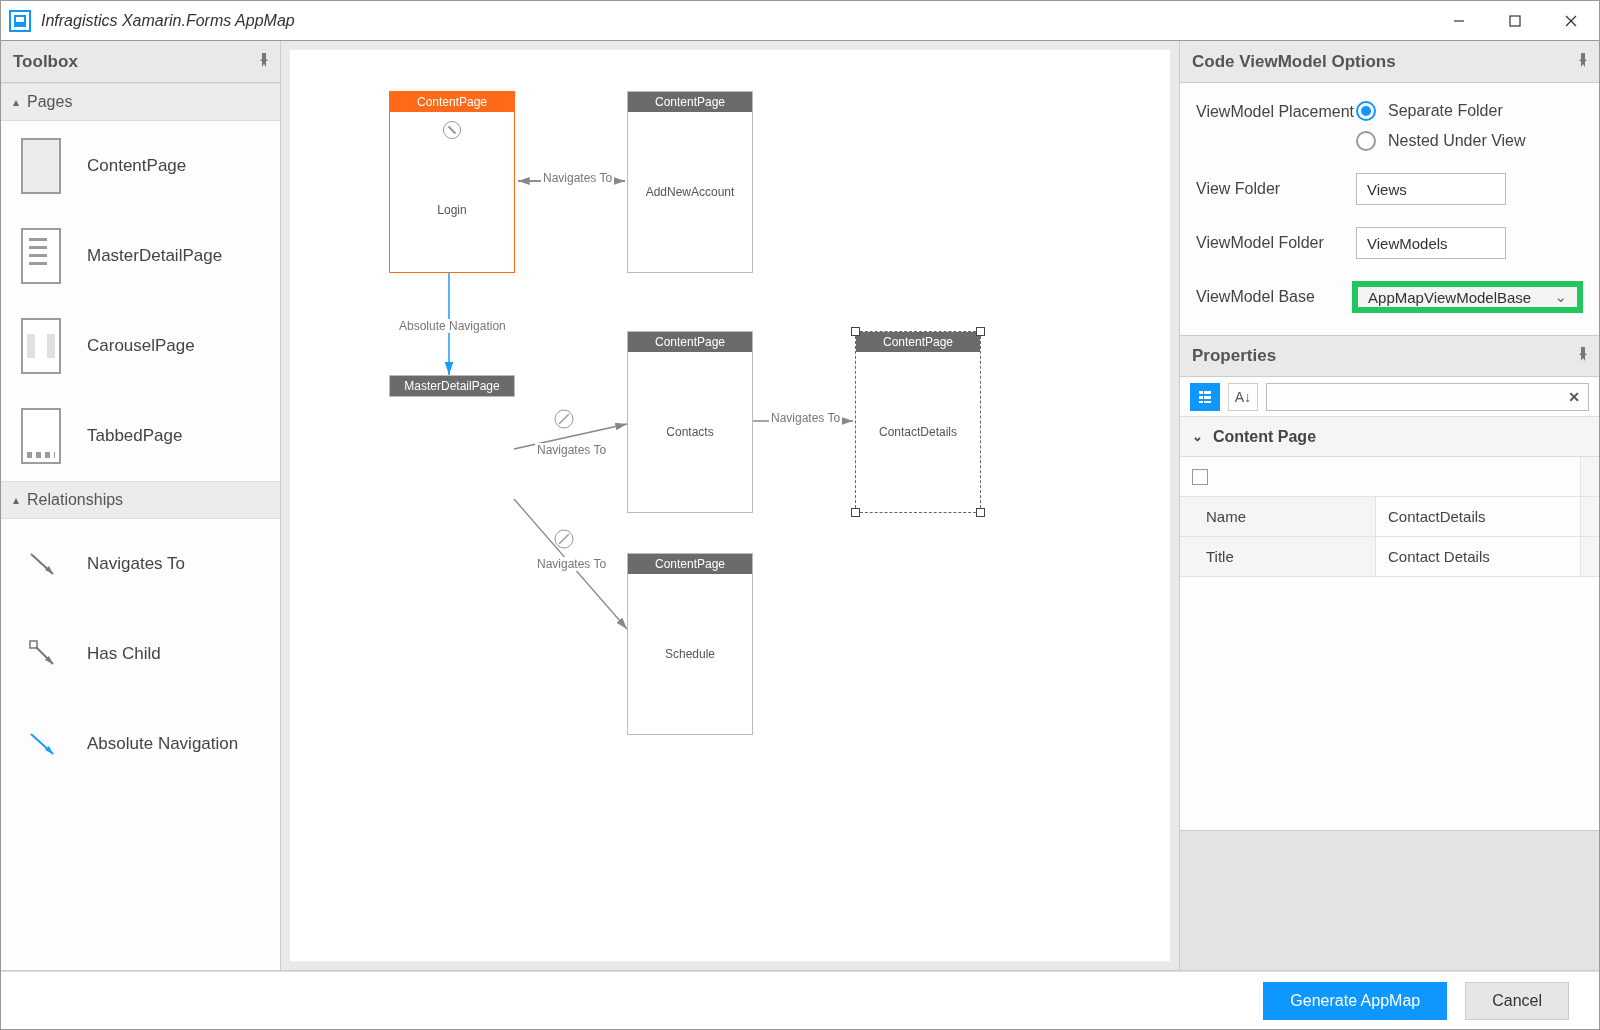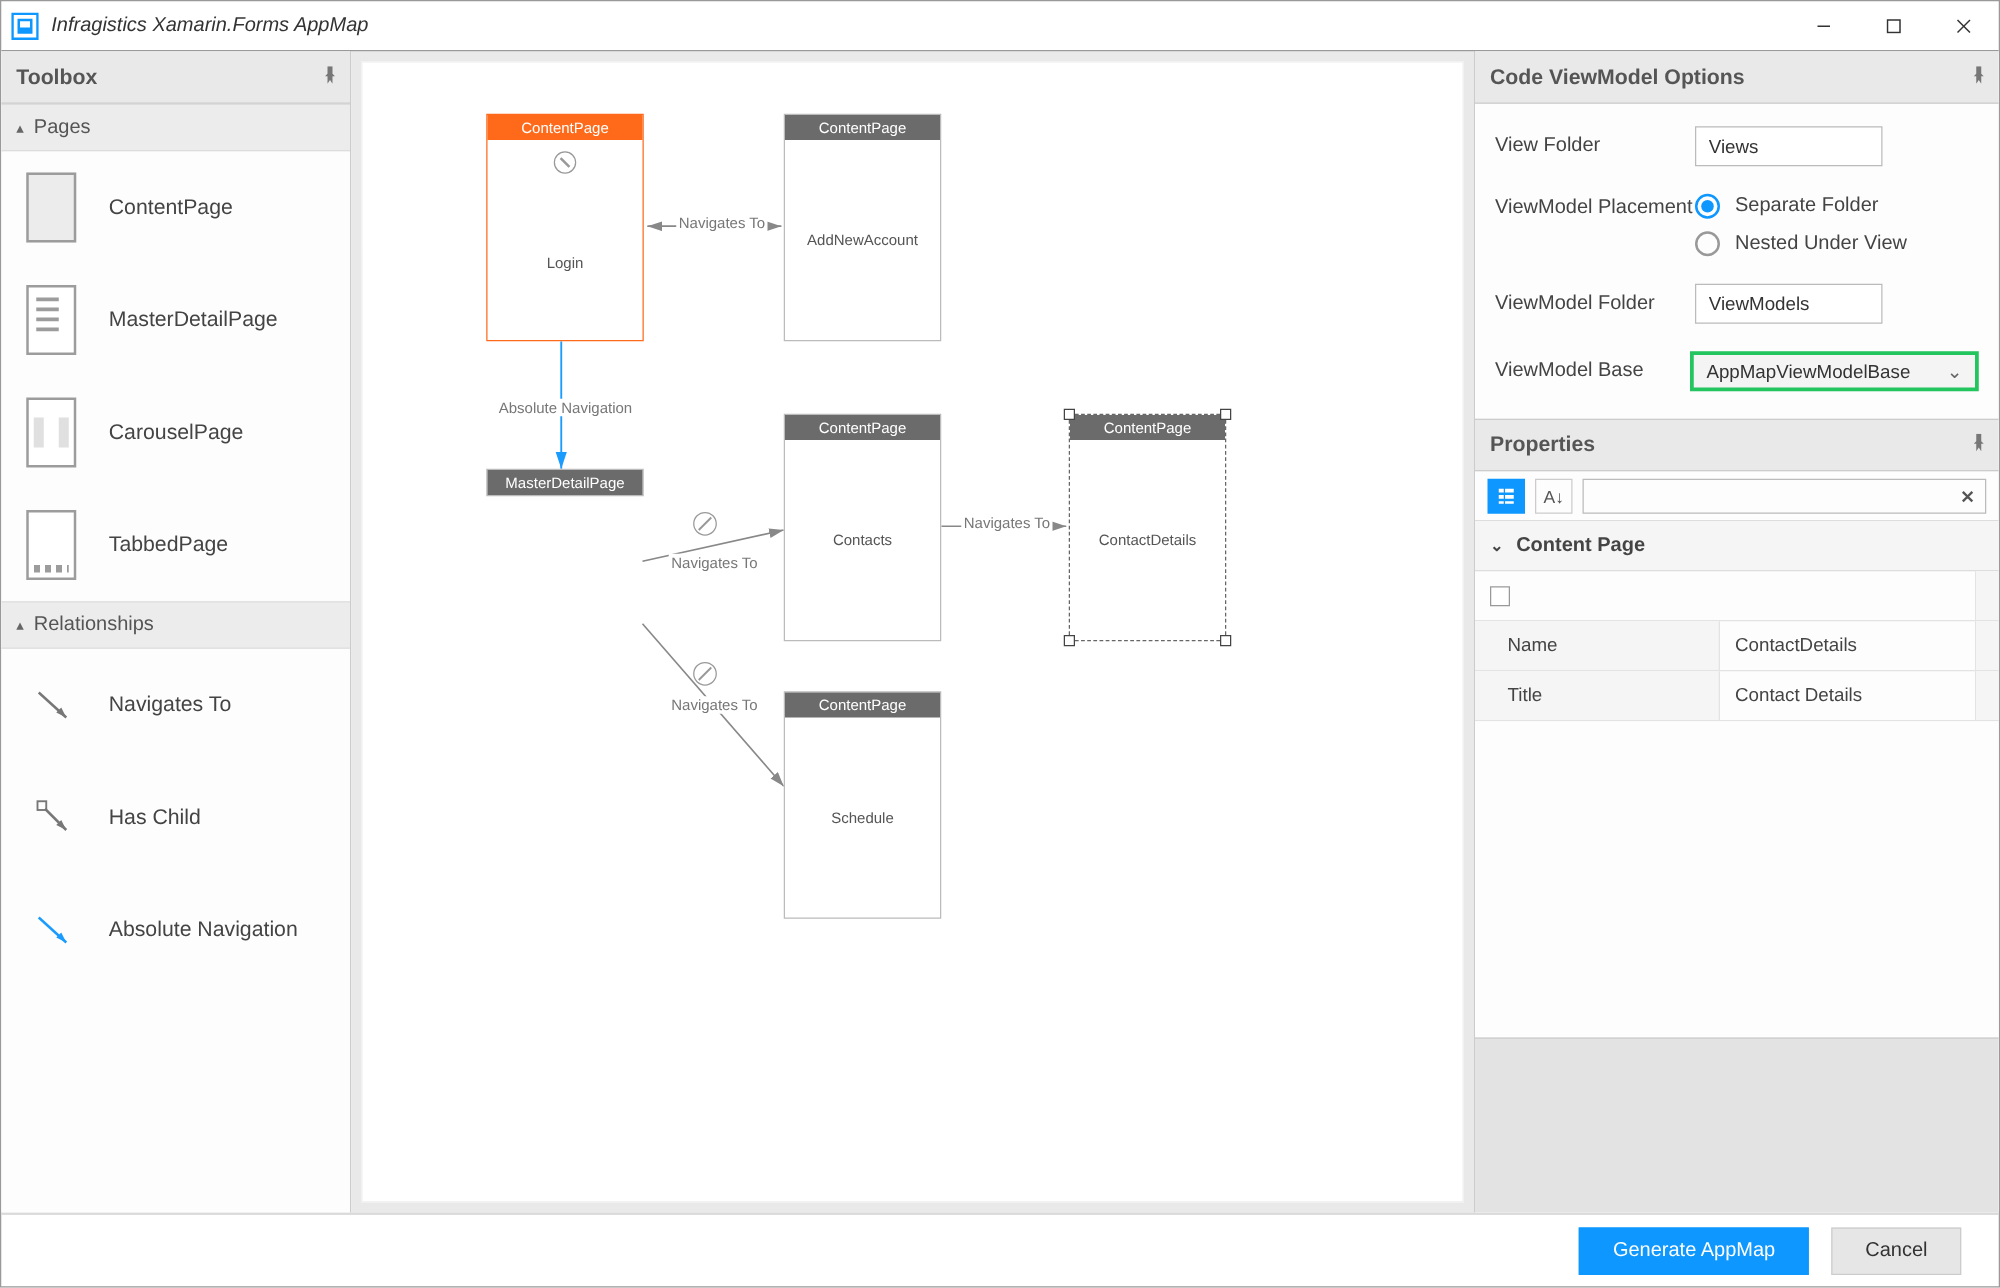--- a/index.html
+++ b/index.html
@@ -206,21 +206,21 @@
     width:20px; height:20px; border:2px solid #0d97ff; border-radius:50%; display:flex;
     align-items:center; justify-content:center;
   }
   .radio .dot.on::after { content:""; width:10px; height:10px; background:#0d97ff; border-radius:50%; }
   .radio .dot.off { border-color:#999; }
   .tinput {
     width: 150px; height:32px; border:1px solid #bbb; padding:0 10px; font-size:15px; color:#333;
     background:#fff;
   }
   .tselect {
-    width: 236px; height:32px; border:3px solid #22c55e; padding:0 10px; font-size:15px; color:#333;
+    width: 236px; height:32px; border:6px solid #22c55e; padding:0 10px; font-size:15px; color:#333;
     background:#f4f4f4; display:flex; align-items:center; justify-content:space-between;
   }
   .props-toolbar {
     height:40px; display:flex; align-items:center; padding:0 10px; gap:8px;
     border-bottom:1px solid #ddd;
   }
   .props-toolbar .mode {
     width:30px; height:28px; display:flex; align-items:center; justify-content:center;
     border:1px solid transparent; font-size:14px;
   }
@@ -418,38 +418,38 @@
 
     <div class="panel-header">
       <span>Code ViewModel Options</span>
       <span class="pin-icon">
         <svg width="12" height="14" viewBox="0 0 12 14">
             <path d="M4 0h4v6l2 2H8v6l-2-3-2 3V8H2l2-2V0z" fill="#777"></path>
           </svg>
       </span>
     </div>
     <div class="cg-body">
-      <div class="cg-row" style="align-items:center;">
-        <div class="cg-label">View Folder</div>
-        <input class="tinput" value="Views" style="">
-      </div>
       <div class="cg-row">
         <div class="cg-label">ViewModel Placement</div>
         <div class="cg-ctrl">
           <label class="radio">
             <span class="dot on"></span>
             <span>Separate Folder</span>
           </label>
           <label class="radio">
             <span class="dot off"></span>
             <span>Nested Under View</span>
           </label>
         </div>
       </div>
       <div class="cg-row" style="align-items:center;">
+        <div class="cg-label">View Folder</div>
+        <input class="tinput" value="Views" style="">
+      </div>
+      <div class="cg-row" style="align-items:center;">
         <div class="cg-label">ViewModel Folder</div>
         <input class="tinput" value="ViewModels" style="">
       </div>
       <div class="cg-row" style="align-items:center;">
         <div class="cg-label">ViewModel Base</div>
         <div class="tselect">
           <span>AppMapViewModelBase</span>
           <span style="color:#666;">⌄</span>
         </div>
       </div>

